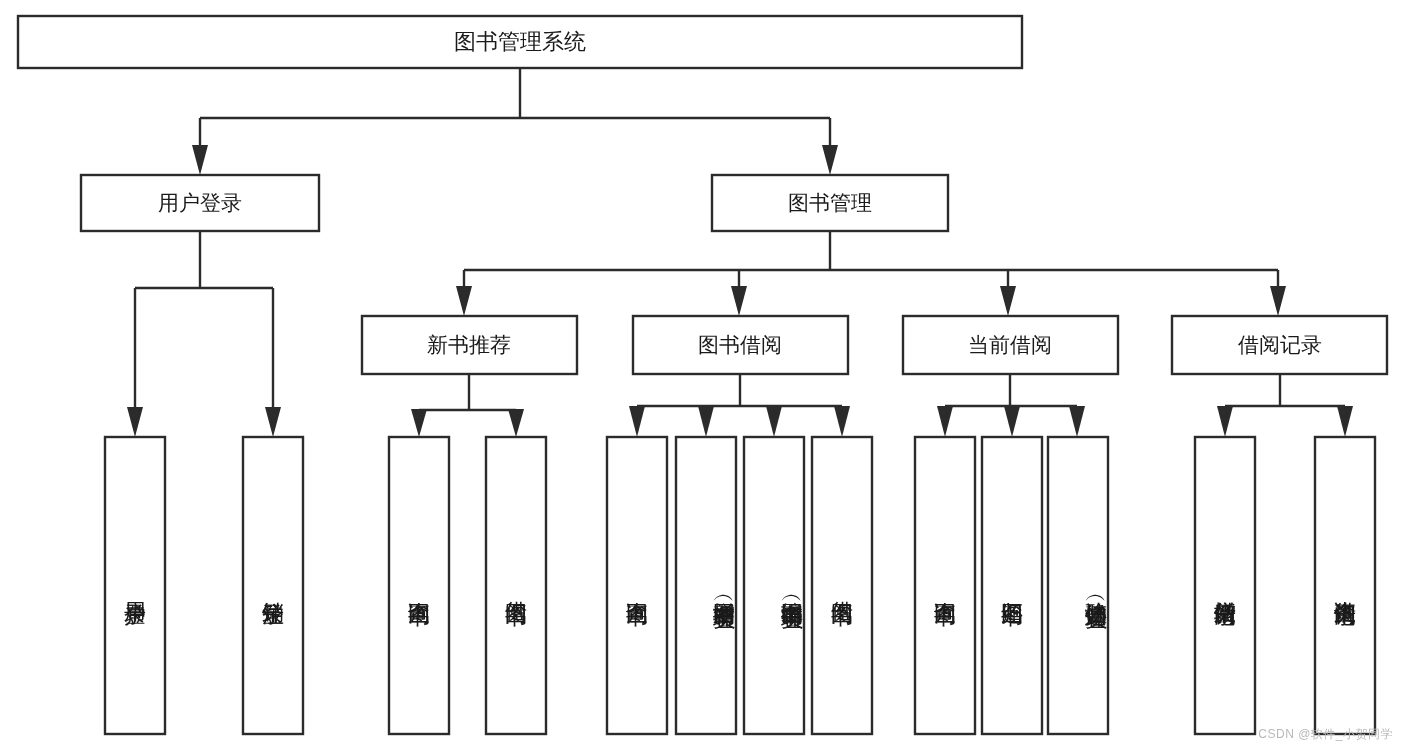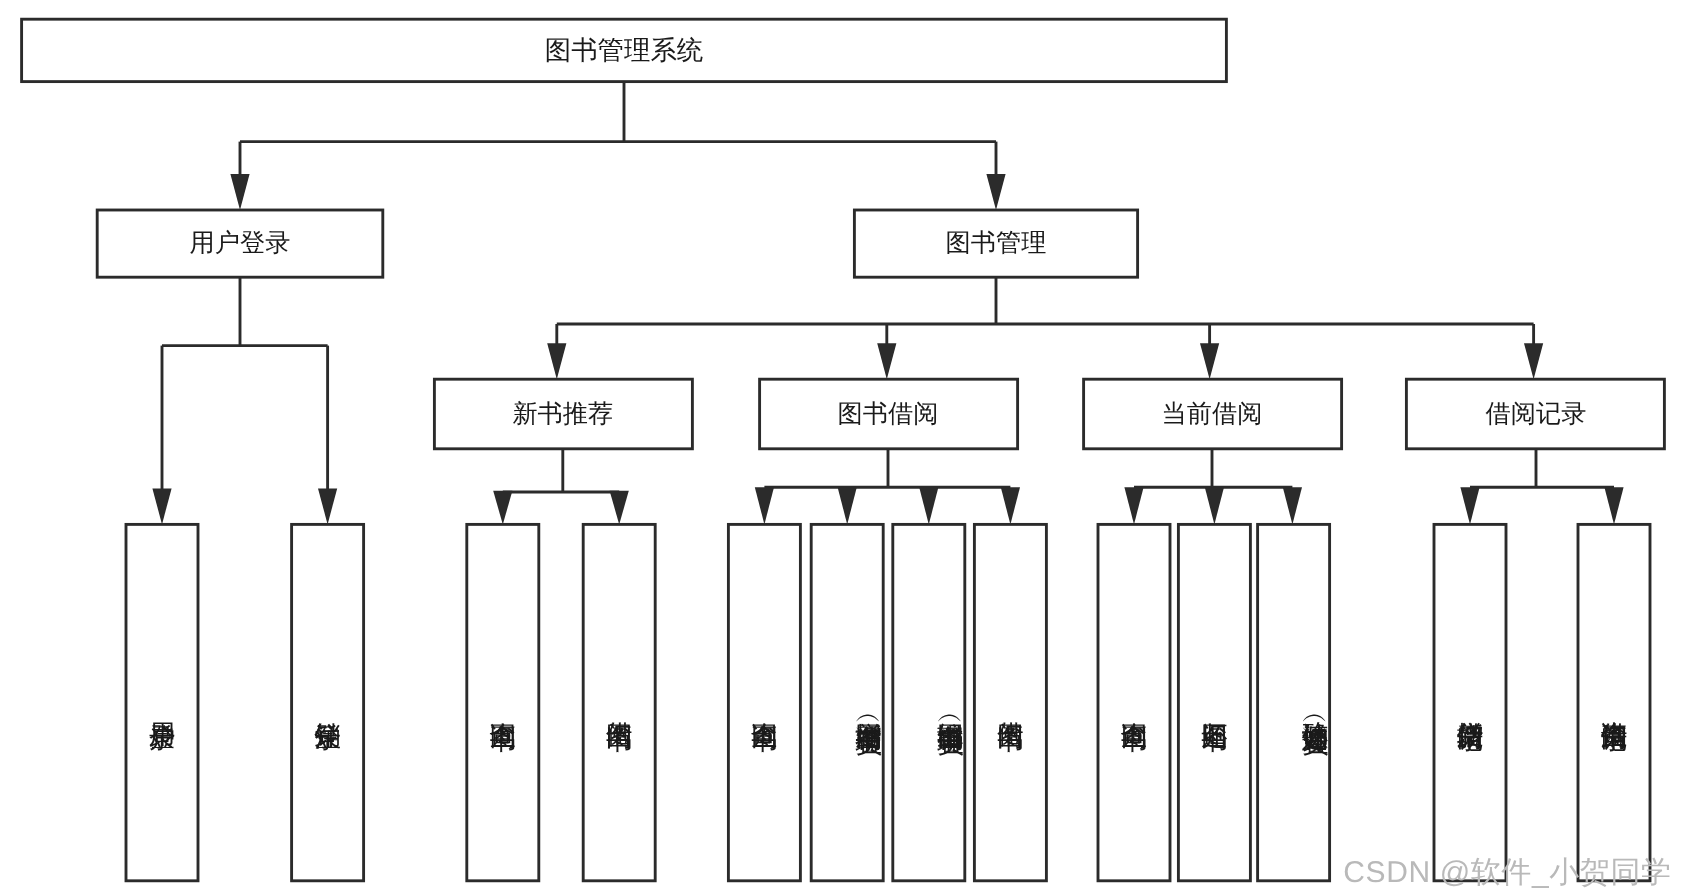--- a/index.html
+++ b/index.html
@@ -75,21 +75,21 @@
     justify-content: center;
   }
   .vlabel.center {
     align-items: center;
   }
   .watermark {
     position: absolute;
     right: 12px;
     bottom: 4px;
     font-family: "Liberation Sans", "DejaVu Sans", sans-serif;
-    font-size: 25px;
+    font-size: 12px;
     color: #b9b9b9;
     letter-spacing: 0.5px;
     white-space: pre;
   }
 </style>
 </head>
 <body>
 
 <div id="diagram-root">
 

